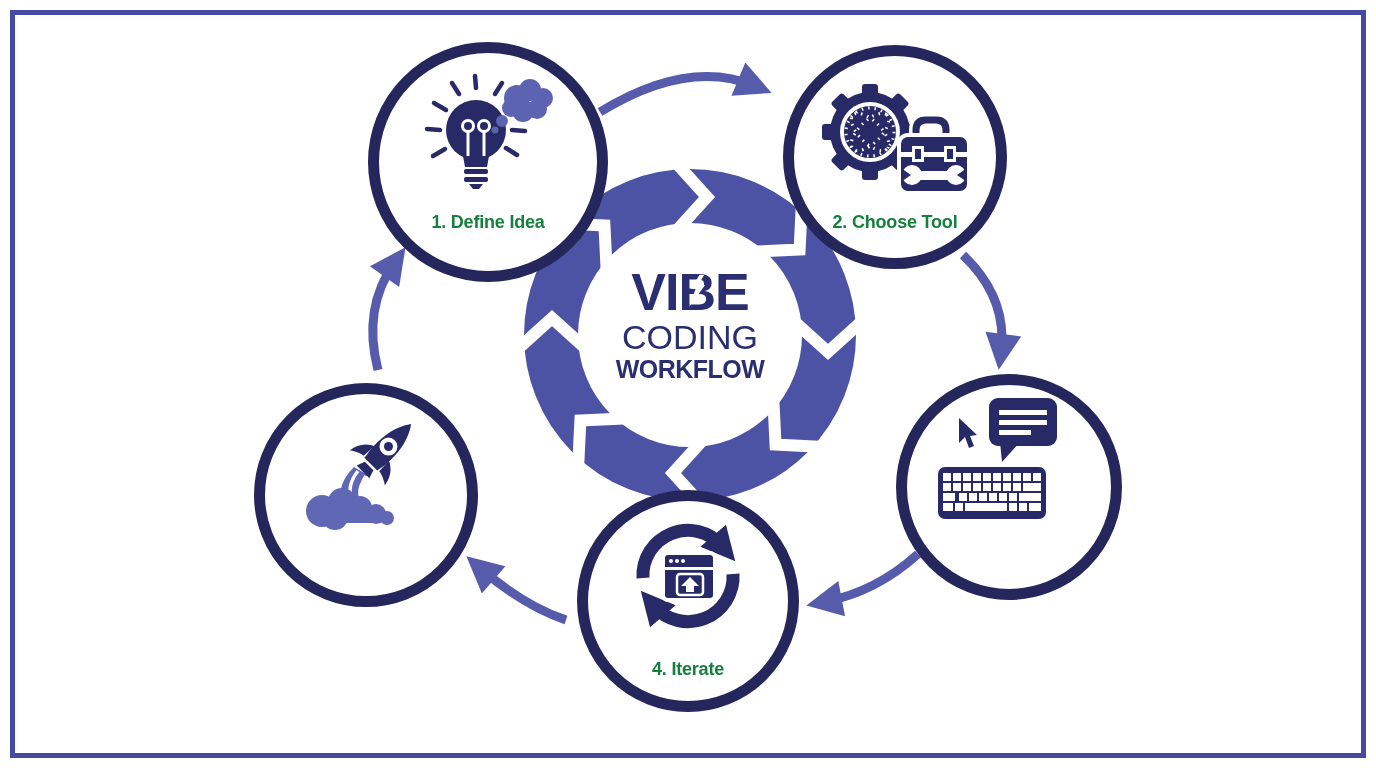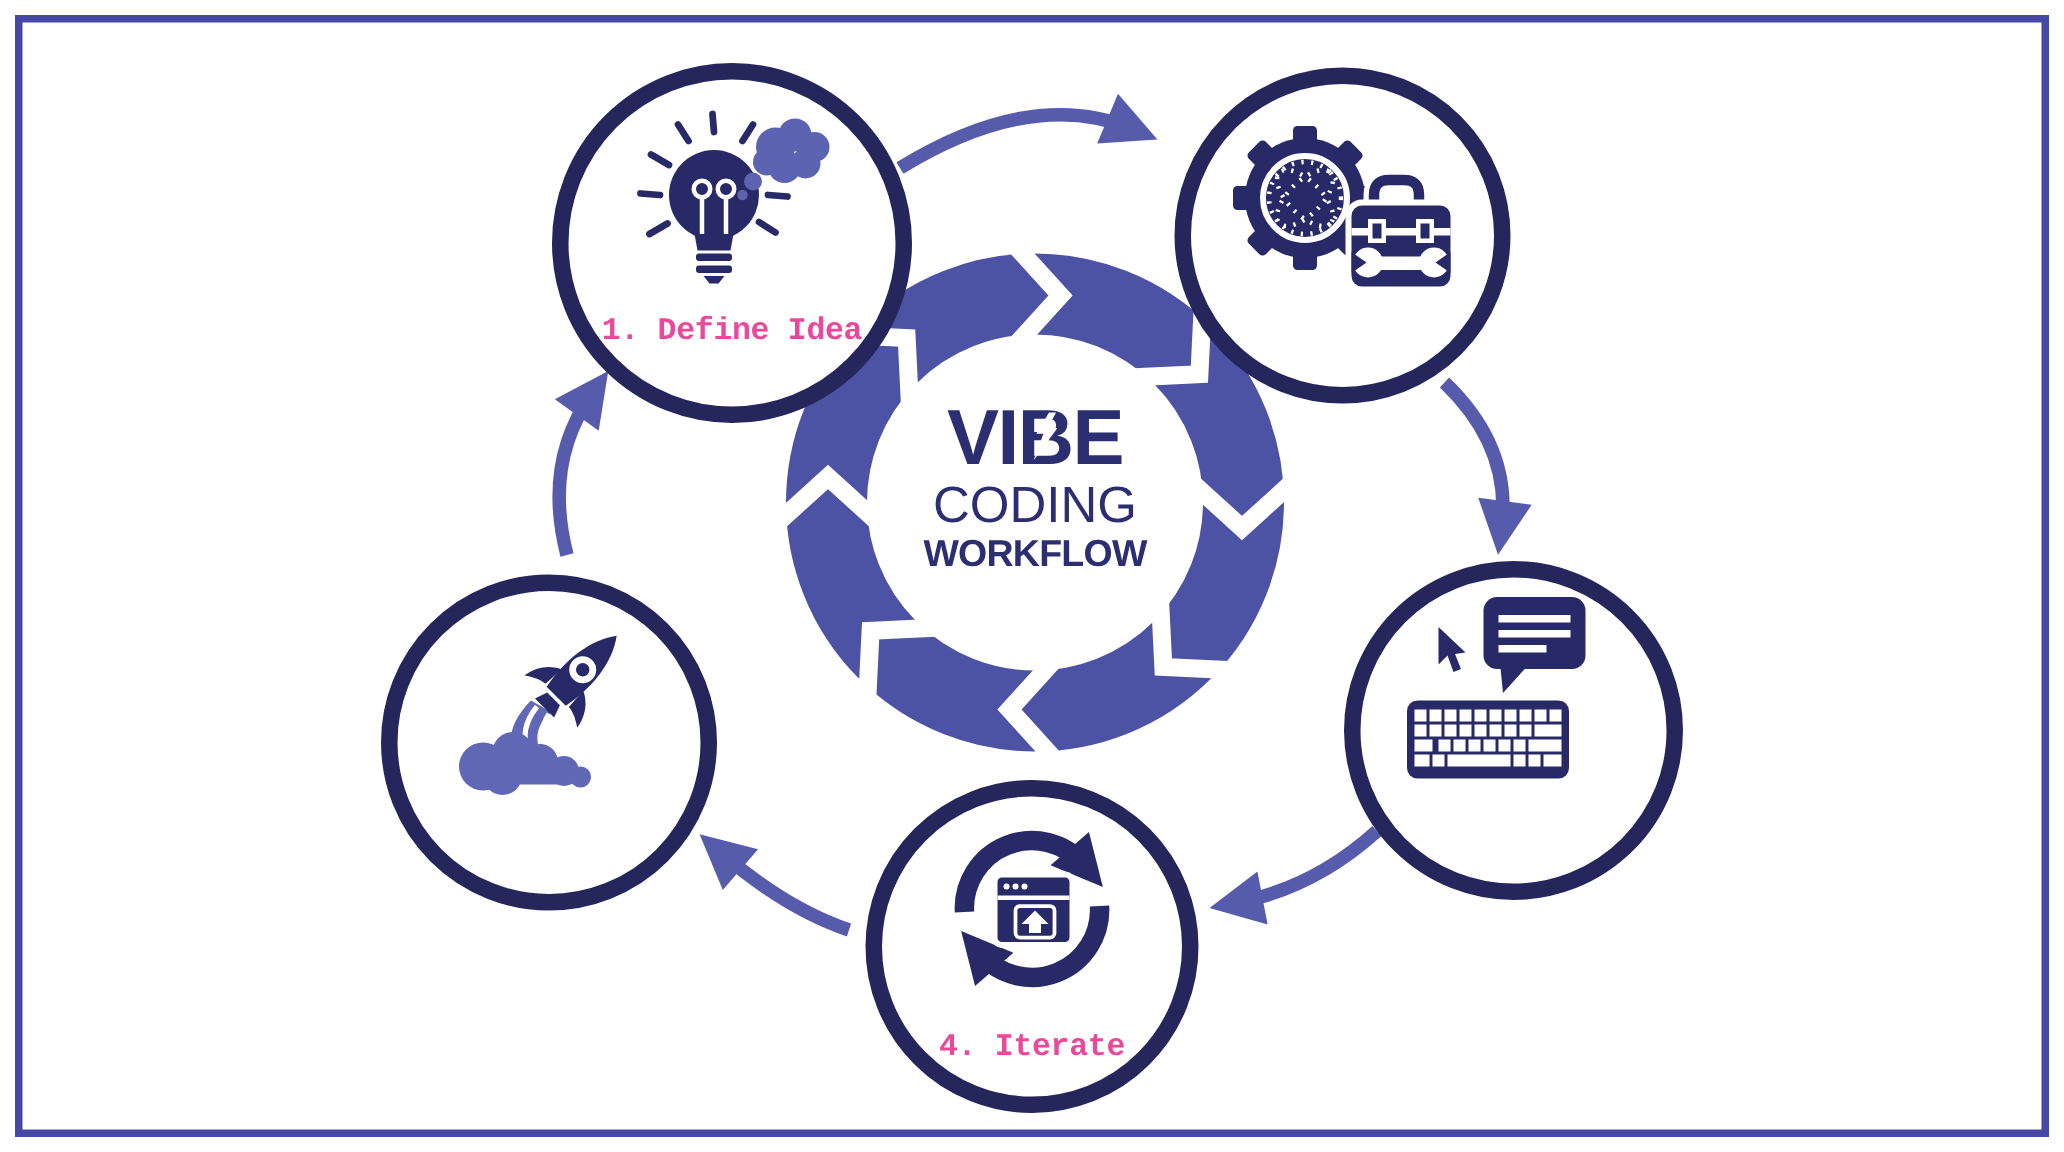--- a/index.html
+++ b/index.html
@@ -3,21 +3,21 @@
 <meta charset="utf-8">
 <style>
   html,body{margin:0;padding:0;background:#fff;width:1376px;height:768px;overflow:hidden;
     font-family:"Liberation Sans", sans-serif;}
   .stage{position:absolute;left:0;top:0;width:1376px;height:768px;background:#fff;}
   .frame{position:absolute;inset:10px;border:5px solid #4649a3;pointer-events:none;}
   svg.abs{position:absolute;}
   .node{position:absolute;border-radius:50%;background:#fff;border:11px solid #24265c;box-sizing:border-box;}
   .node .icon{position:absolute;}
   .node .label{position:absolute;left:0;width:100%;text-align:center;font-weight:700;
-    font-size:21px;line-height:30px;color:#ec4899;letter-spacing:-0.2px;white-space:nowrap;font-family:Liberation Mono, monospace;}
+    font-size:18px;line-height:30px;color:#15803d;letter-spacing:-0.2px;white-space:nowrap;}
   .hub-text{position:absolute;left:555px;top:266px;width:270px;text-align:center;color:#2b2e70;}
   .hub-line1{font-size:52px;font-weight:800;line-height:1.0;letter-spacing:-1px;}
   .hub-line2{font-size:34px;font-weight:400;line-height:1.05;letter-spacing:0px;margin-top:2px;}
   .hub-line3{font-size:25px;font-weight:800;line-height:1.05;letter-spacing:-0.5px;}
   .vibe-b{position:relative;display:inline-block;}
   .vibe-b .bolt{position:absolute;left:0;right:0;margin:auto;top:5px;width:16px;height:40px;}
 </style>
 </head>
 <body>
 
@@ -124,20 +124,21 @@
       <rect x="99" y="71" width="12" height="16" fill="#ffffff"></rect>
         <rect x="102" y="74" width="6" height="10" fill="#272a66"></rect>
       <rect x="131" y="71" width="12" height="16" fill="#ffffff"></rect>
         <rect x="134" y="74" width="6" height="10" fill="#272a66"></rect>
       <rect x="97" y="96" width="48" height="9" rx="4" fill="#ffffff"></rect>
       <circle cx="99" cy="100" r="10" fill="#ffffff"></circle>
         <circle cx="143" cy="100" r="10" fill="#ffffff"></circle>
       <polygon points="88,93 98,100 88,107" fill="#272a66"></polygon>
       <polygon points="154,93 144,100 154,107" fill="#272a66"></polygon>
     </svg>
+    <div class="label" style="top:151px">2. Choose Tool</div>
   </div>
 
   <div class="node" style="left:896px;top:374px;width:226px;height:226px;">
     <svg class="icon" style="left:25px;top:7px" width="150" height="135" viewBox="0 0 150 135">
       <rect x="57" y="6" width="68" height="48" rx="9" fill="#272a66"></rect>
       <polygon points="68,50 88,50 70,70" fill="#272a66"></polygon>
       <rect x="67" y="18" width="48" height="5" fill="#ffffff"></rect>
       <rect x="67" y="28" width="48" height="5" fill="#ffffff"></rect>
       <rect x="67" y="38" width="32" height="5" fill="#ffffff"></rect>
       <path d="M27,26 L27,51 L33,45 L37,56 L42,54 L38,44 L45,43 Z" fill="#272a66"></path>
@@ -173,21 +174,21 @@
         <rect x="11" y="111" width="10" height="8"></rect>
           <rect x="23" y="111" width="8" height="8"></rect>
           <rect x="33" y="111" width="42" height="8"></rect>
           <rect x="77" y="111" width="8" height="8"></rect>
           <rect x="87" y="111" width="8" height="8"></rect>
           <rect x="97" y="111" width="12" height="8"></rect>
       </g>
     </svg>
   </div>
 
-  <div class="node" style="left:577px;top:520px;width:222px;height:222px;">
+  <div class="node" style="left:577px;top:490px;width:222px;height:222px;">
     <svg class="icon" style="left:30px;top:11px" width="140" height="130" viewBox="0 0 140 130">
       <defs>
         <marker id="rh" markerUnits="strokeWidth" markerWidth="2.8" markerHeight="2.6" viewBox="0 0 10 10" refX="4" refY="5" orient="auto">
           <path d="M0,0 L10,5 L0,10 Z" fill="#272a66"></path>
         </marker>
       </defs>
       <g stroke="#272a66" stroke-width="13" fill="none">
         <path d="M 25,66 A 45,45 0 0 1 104,34" marker-end="url(#rh)"></path>
         <path d="M 115,62 A 45,45 0 0 1 36,94" marker-end="url(#rh)"></path>
       </g>

